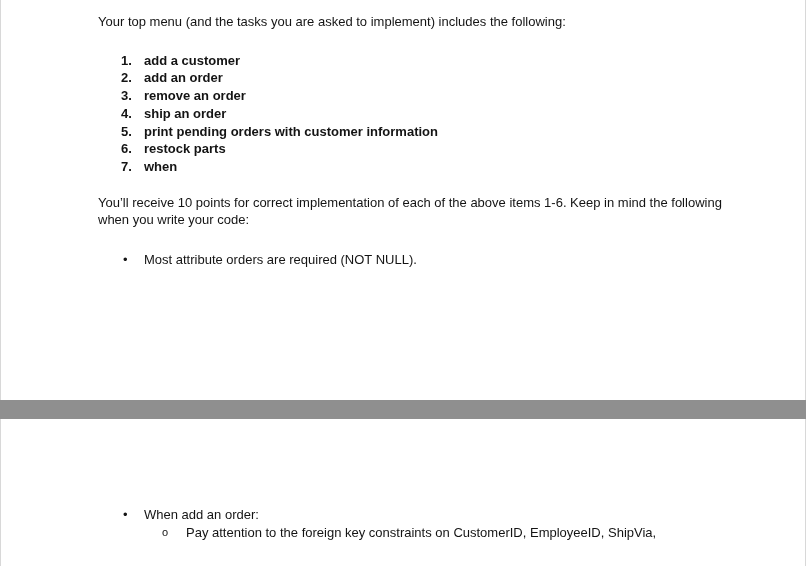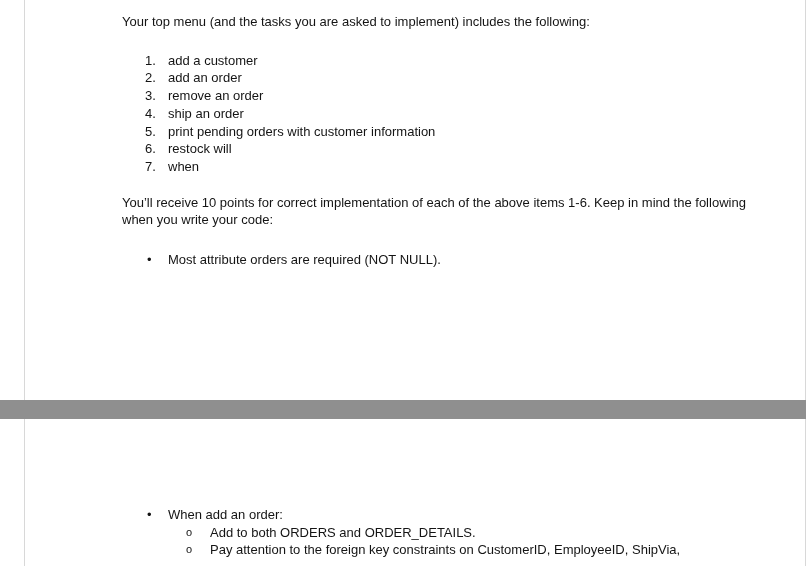--- a/index.html
+++ b/index.html
@@ -15,35 +15,35 @@
     width: 806px; height: 568px;
     background: #ffffff;
     overflow: hidden;
   }
   .page {
     background: #ffffff;
     border-left: 1px solid #d8d8d8;
     border-right: 1px solid #d8d8d8;
     font-size: 13px;
     line-height: 17.7px;
-    margin-left: 24px;
   }
   .page-1 { height: 400px; padding: 13px 0 0 97px; }
   .page-2 { height: 147px; padding: 87px 0 0 97px; }
   .page-separator {
     height: 19px;
     width: 806px;
     background: #8f8f8f;
   }
   .content { width: 632px; }
   .intro-paragraph { margin-bottom: 21px; }
   ol.numbered-list {
     list-style: none;
     counter-reset: n;
     margin-bottom: 18px;
+    font-weight: bold;
   }
   ol.numbered-list li {
     position: relative;
     padding-left: 46px;
     counter-increment: n;
   }
   ol.numbered-list li::before {
     content: counter(n) ".";
     position: absolute;
     left: 23px;
@@ -80,21 +80,21 @@
     <div class="content">
 
       <p class="intro-paragraph">Your top menu (and the tasks you are asked to implement) includes the following:</p>
 
       <ol class="numbered-list">
         <li>add a customer</li>
         <li>add an order</li>
         <li>remove an order</li>
         <li>ship an order</li>
         <li>print pending orders with customer information</li>
-        <li>restock will</li>
+        <li>restock parts</li>
         <li>when</li>
       </ol>
 
       <p class="body-paragraph">You’ll receive 10 points for correct implementation of each of the above items 1-6. Keep in mind the following when you write your code:</p>
 
       <ul class="bullet-list">
         <li>Most attribute orders are required (NOT NULL).</li>
       </ul>
 
     </div>
@@ -103,20 +103,19 @@
   <div class="page-separator"></div>
 
   <section class="page page-2">
     <div class="content">
 
       <ul class="bullet-list">
         <li>When add an order:</li>
       </ul>
 
       <ul class="sub-bullet-list">
-        <li>Add to both ORDERS and ORDER_DETAILS.</li>
         <li>Pay attention to the foreign key constraints on CustomerID, EmployeeID, ShipVia,</li>
       </ul>
 
     </div>
   </section>
 
 </div>
 
 </body></html>

